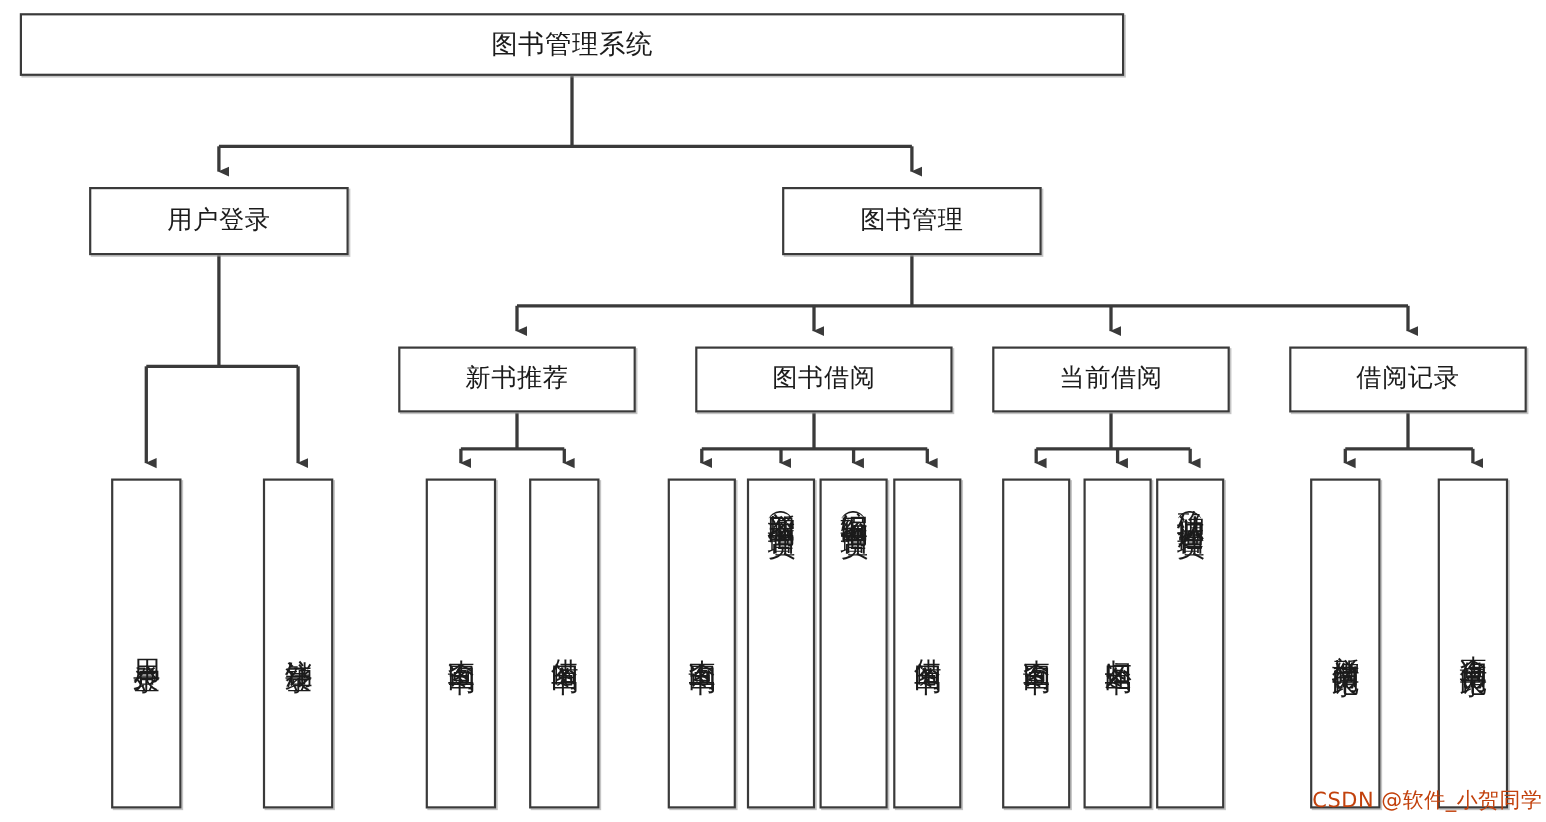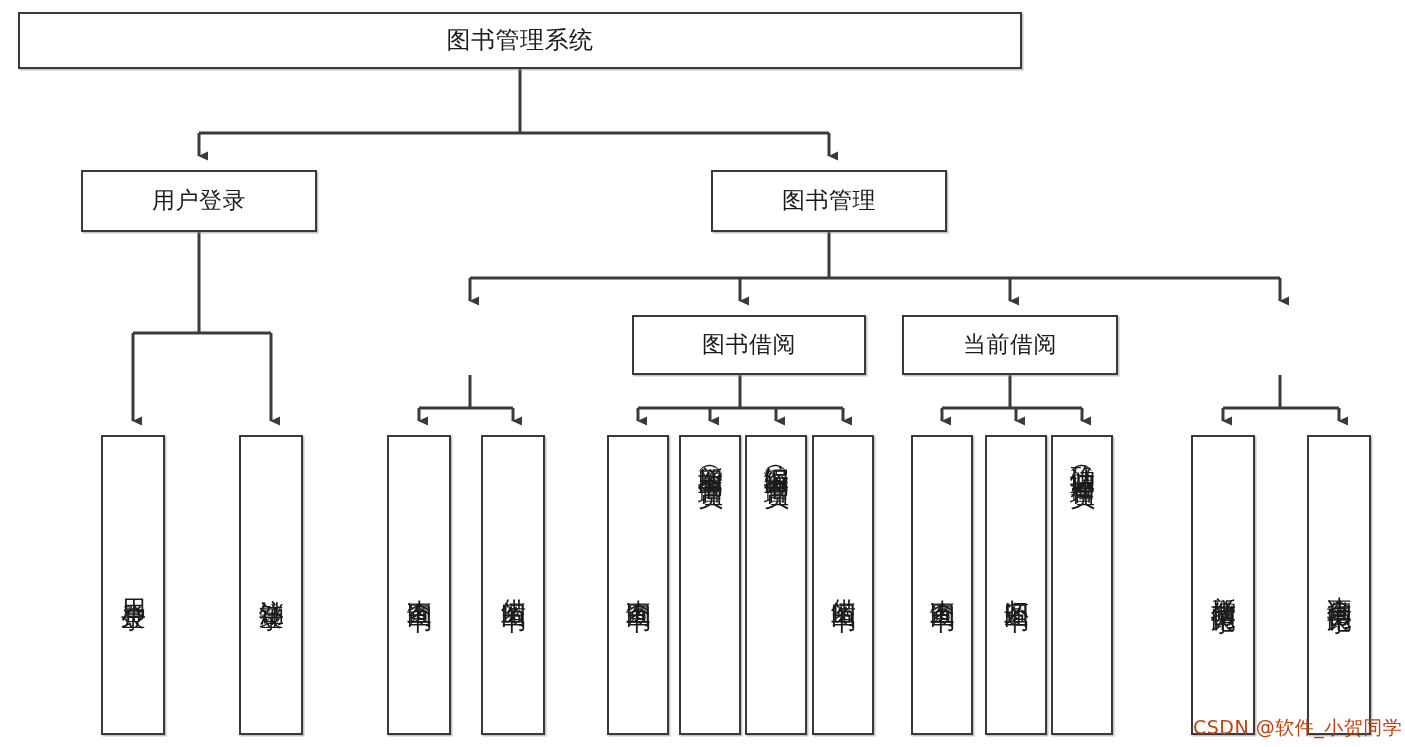--- a/index.html
+++ b/index.html
@@ -133,26 +133,32 @@
     <span class="node-label">图书管理系统</span>
   </div>
 
   <div class="node horizontal" style="left:81px; top:170px; width:236px; height:62px;">
     <span class="node-label">用户登录</span>
   </div>
   <div class="node horizontal" style="left:711px; top:170px; width:236px; height:62px;">
     <span class="node-label">图书管理</span>
   </div>
 
+  <div class="node horizontal" style="left:362px; top:315px; width:216px; height:60px;">
+    <span class="node-label">新书推荐</span>
+  </div>
   <div class="node horizontal" style="left:632px; top:315px; width:234px; height:60px;">
     <span class="node-label">图书借阅</span>
   </div>
   <div class="node horizontal" style="left:902px; top:315px; width:216px; height:60px;">
     <span class="node-label">当前借阅</span>
   </div>
+  <div class="node horizontal" style="left:1172px; top:315px; width:216px; height:60px;">
+    <span class="node-label">借阅记录</span>
+  </div>
 
   <div class="node vertical centered" style="left:101px; top:435px; width:64px; height:300px;">
     <span class="node-label">用户登录</span>
   </div>
   <div class="node vertical centered" style="left:239px; top:435px; width:64px; height:300px;">
     <span class="node-label">注销登录</span>
   </div>
 
   <div class="node vertical centered" style="left:387px; top:435px; width:64px; height:300px;">
     <span class="node-label">查询图书</span>

